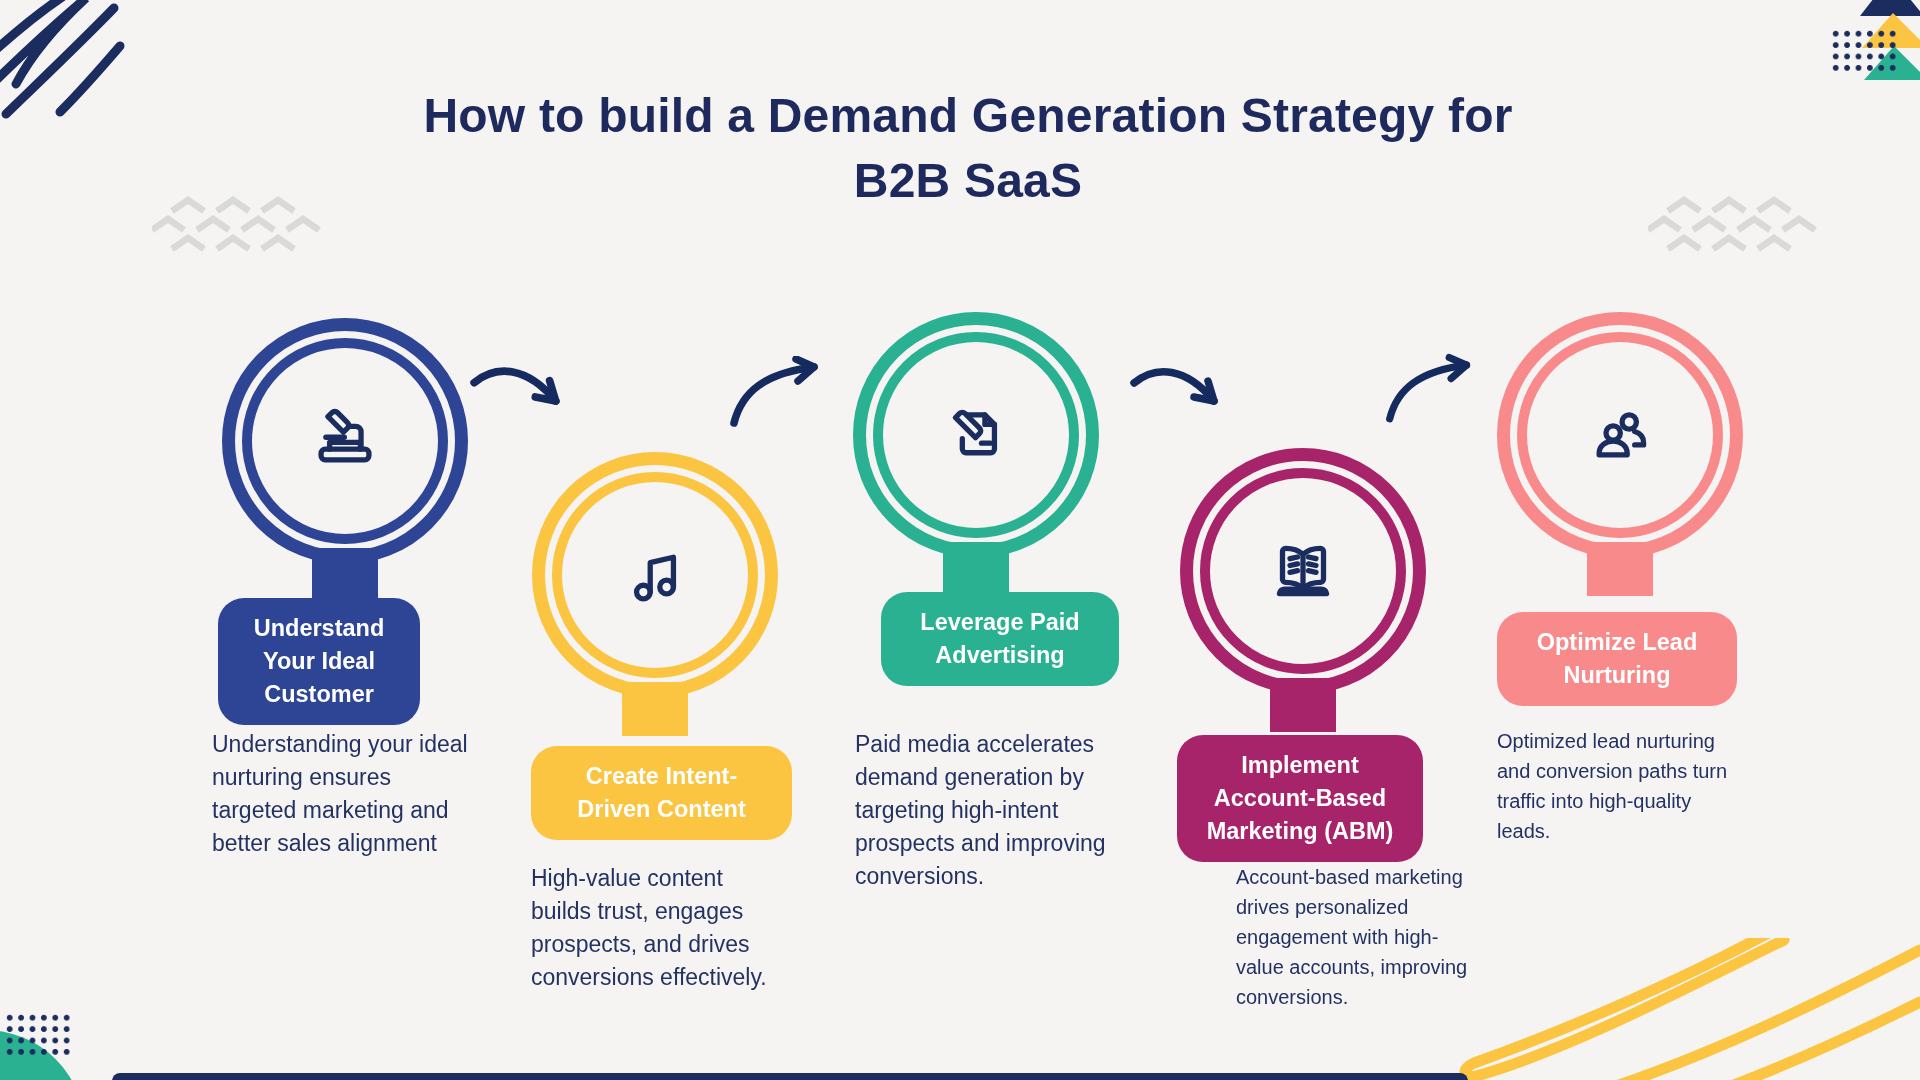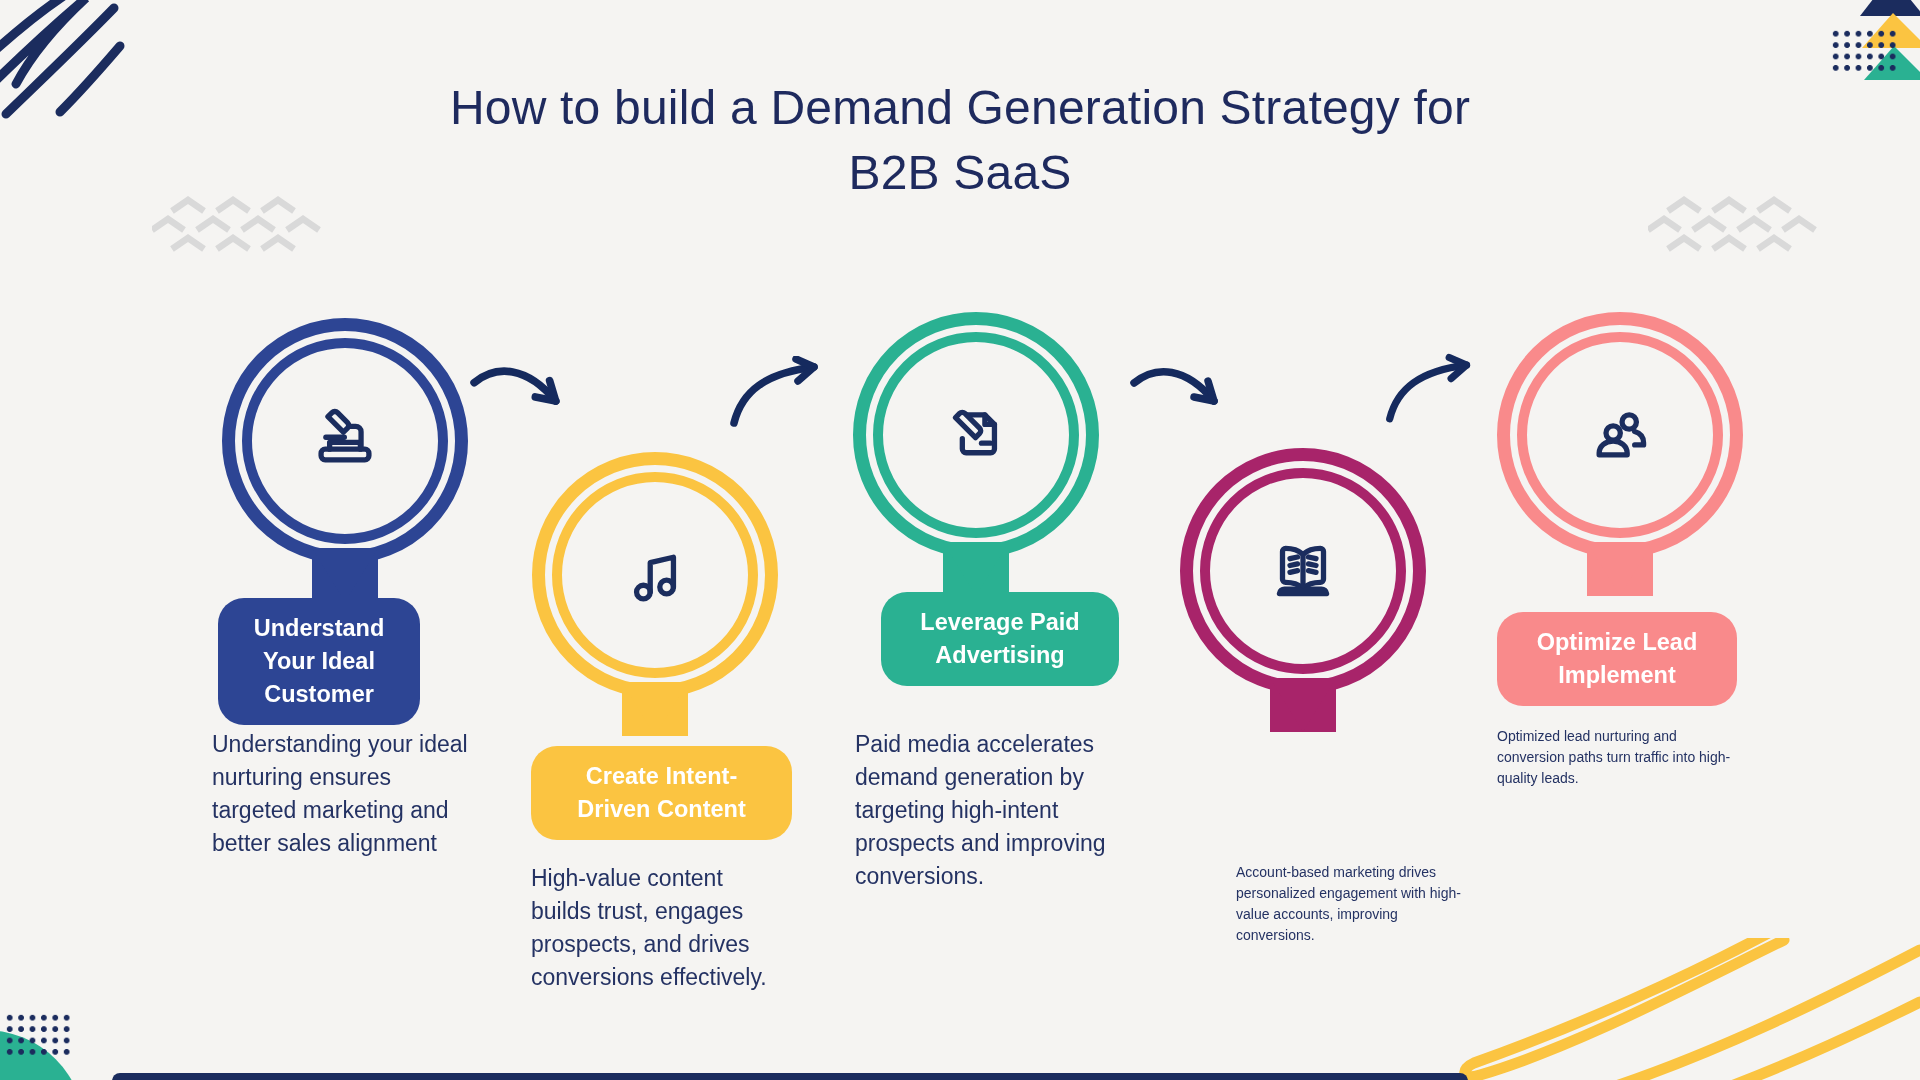--- a/index.html
+++ b/index.html
@@ -1,37 +1,37 @@
 <!DOCTYPE html>
 <html><head>
 <meta charset="utf-8">
 <style>
   html,body{margin:0;padding:0;background:#f5f4f2;}
   .canvas{position:relative;width:1920px;height:1080px;background:#f5f4f2;overflow:hidden;
           font-family:"Liberation Sans",sans-serif;color:#1e2a5e;}
 
   
-  .title{position:absolute;top:76px;left:50%;transform:translateX(-50%);width:1320px;margin:0;
-         text-align:center;font-size:48px;font-weight:400;line-height:1.35;color:#1e2a5e;letter-spacing:.2px;}
+  .title{position:absolute;top:76px;left:50%;transform:translateX(-50%);width:1320px;margin:8px;
+         text-align:center;font-size:48px;font-weight:700;line-height:1.35;color:#1e2a5e;letter-spacing:.2px;}
 
   
   .chevrons{position:absolute;}
   .chevrons path{stroke:#d9d9d9;stroke-width:6.5;fill:none;}
 
   
   .ring-outer{position:absolute;width:246px;height:246px;border-radius:50%;border:13px solid;box-sizing:border-box;}
   .ring-inner{position:absolute;inset:7px;border-radius:50%;border:10px solid;display:flex;
               align-items:center;justify-content:center;}
   .pointer{position:absolute;width:0;height:0;border-left:33px solid transparent;border-right:33px solid transparent;
            border-top:54px solid;z-index:1;}
   .pill{position:absolute;border-radius:26px;color:#fff;font-weight:700;font-size:23.5px;line-height:1.4;
         text-align:center;display:flex;align-items:center;justify-content:center;box-sizing:border-box;
         padding:14px 20px;z-index:2;}
   .desc{position:absolute;margin:0;color:#243263;font-size:23px;line-height:1.43;}
-  .desc.small{font-size:14px;line-height:1.5;}
+  .desc.small{font-size:20px;line-height:1.5;}
 
   
   .c-blue{border-color:#2d4594;}   .bg-blue{background:#2d4594;border-top-color:#2d4594;}
   .c-yellow{border-color:#fbc441;} .bg-yellow{background:#fbc441;border-top-color:#fbc441;}
   .c-teal{border-color:#2ab192;}   .bg-teal{background:#2ab192;border-top-color:#2ab192;}
   .c-magenta{border-color:#a8246a;}.bg-magenta{background:#a8246a;border-top-color:#a8246a;}
   .c-salmon{border-color:#f98a8b;} .bg-salmon{background:#f98a8b;border-top-color:#f98a8b;}
 
   .step-icon{width:82px;height:82px;}
   .step-icon *{stroke:#1b2d5e;fill:none;stroke-width:1.55;stroke-linecap:round;stroke-linejoin:round;}
@@ -178,34 +178,35 @@
       <svg class="step-icon" viewBox="0 0 24 24">
         <path d="M12 7.1 C10.6 5.9 8.9 5.4 6.9 5.4 a0.9 0.9 0 0 0 -0.9 0.9 v8.1 a0.9 0.9 0 0 0 0.9 0.9 c2 0 3.7 0.5 5.1 1.7 1.4 -1.2 3.1 -1.7 5.1 -1.7 a0.9 0.9 0 0 0 0.9 -0.9 V6.3 a0.9 0.9 0 0 0 -0.9 -0.9 c-2 0 -3.7 0.5 -5.1 1.7 z"></path>
         <path d="M12 7.1 V17"></path>
         <path d="M8.2 8.4 l2.2 -0.5 M8.2 10.4 l2.2 -0.5 M8.2 12.4 l2.2 -0.5"></path>
         <path d="M13.6 7.9 l2.2 0.5 M13.6 9.9 l2.2 0.5 M13.6 11.9 l2.2 0.5"></path>
         <path d="M5.1 18.6 a1.5 1.5 0 0 1 1.5 -1.3 h3.5 a1.8 1.8 0 0 1 1.9 1.3 1.8 1.8 0 0 1 1.9 -1.3 h3.5 a1.5 1.5 0 0 1 1.5 1.3 z"></path>
       </svg>
     </div>
   </div>
   <div class="pointer bg-magenta" style="left:1270px;top:678px"></div>
+  <div class="pill bg-magenta" style="left:1177px;top:735px;width:246px;padding:14px 16px">Implement Account-Based Marketing (ABM)</div>
   <p class="desc small" style="left:1236px;top:862px;width:236px">Account-based marketing drives personalized engagement with high-value accounts, improving conversions.</p>
 
   <svg class="arrow" style="left:1382px;top:352px" width="96" height="80" viewBox="0 0 100 76">
     <path d="M8 66 C 16 34 40 16 88 10"></path>
     <path d="M88 10 L70 2 M88 10 L72 24"></path>
   </svg>
 
   <div class="ring-outer c-salmon" style="left:1497px;top:312px">
     <div class="ring-inner c-salmon">
       <svg class="step-icon" viewBox="0 0 24 24">
         <circle cx="14.7" cy="8.2" r="2.1"></circle>
         <path d="M16.3 11 c1.7 0.5 2.6 1.7 2.6 3.3 v0.6 h-2.6"></path>
         <circle cx="10" cy="11.4" r="2.1"></circle>
         <path d="M5.9 17.8 v-0.5 c0 -2.1 1.8 -3.5 4.1 -3.5 s4.1 1.4 4.1 3.5 v0.5 z"></path>
       </svg>
     </div>
   </div>
   <div class="pointer bg-salmon" style="left:1587px;top:542px"></div>
-  <div class="pill bg-salmon" style="left:1497px;top:612px;width:240px">Optimize Lead Implement</div>
+  <div class="pill bg-salmon" style="left:1497px;top:612px;width:240px">Optimize Lead Nurturing</div>
   <p class="desc small" style="left:1497px;top:726px;width:246px">Optimized lead nurturing and conversion paths turn traffic into high-quality leads.</p>
 
 </div>
 
 </body></html>

